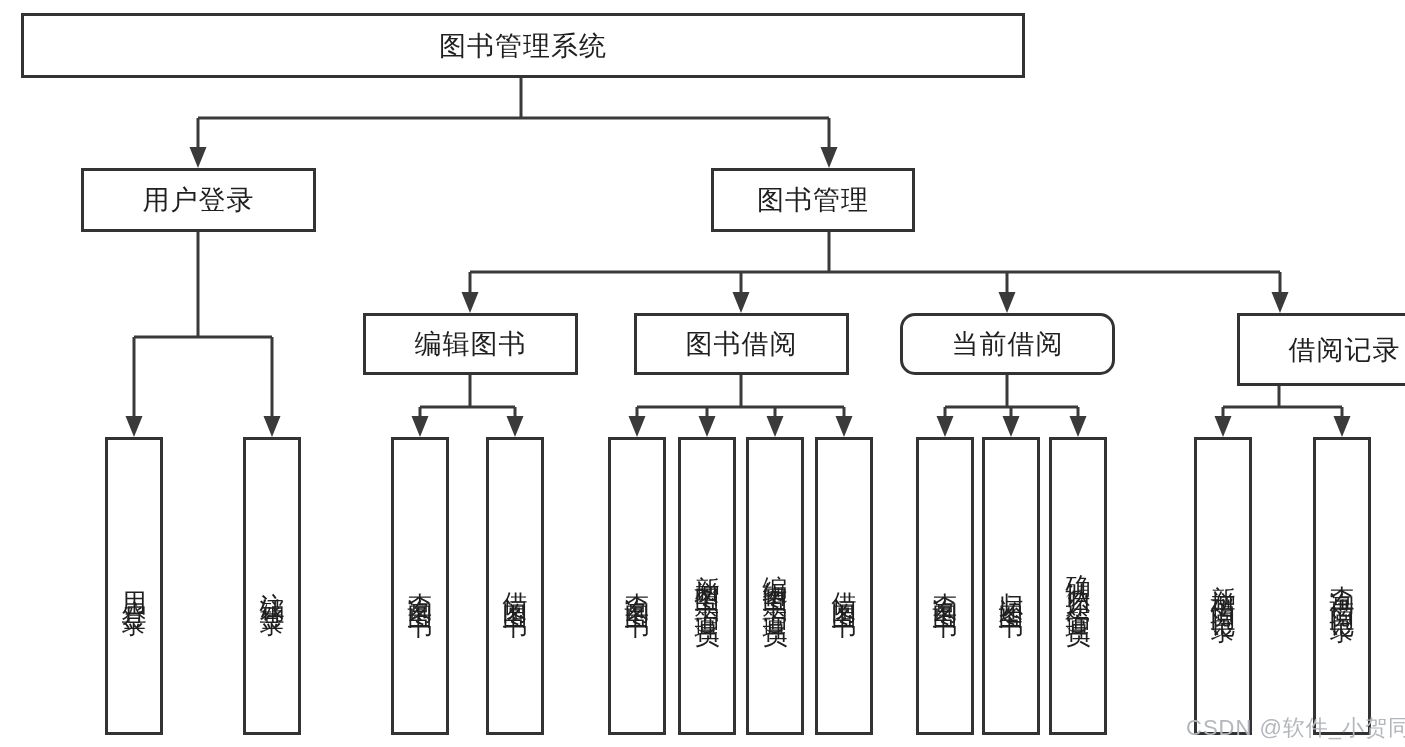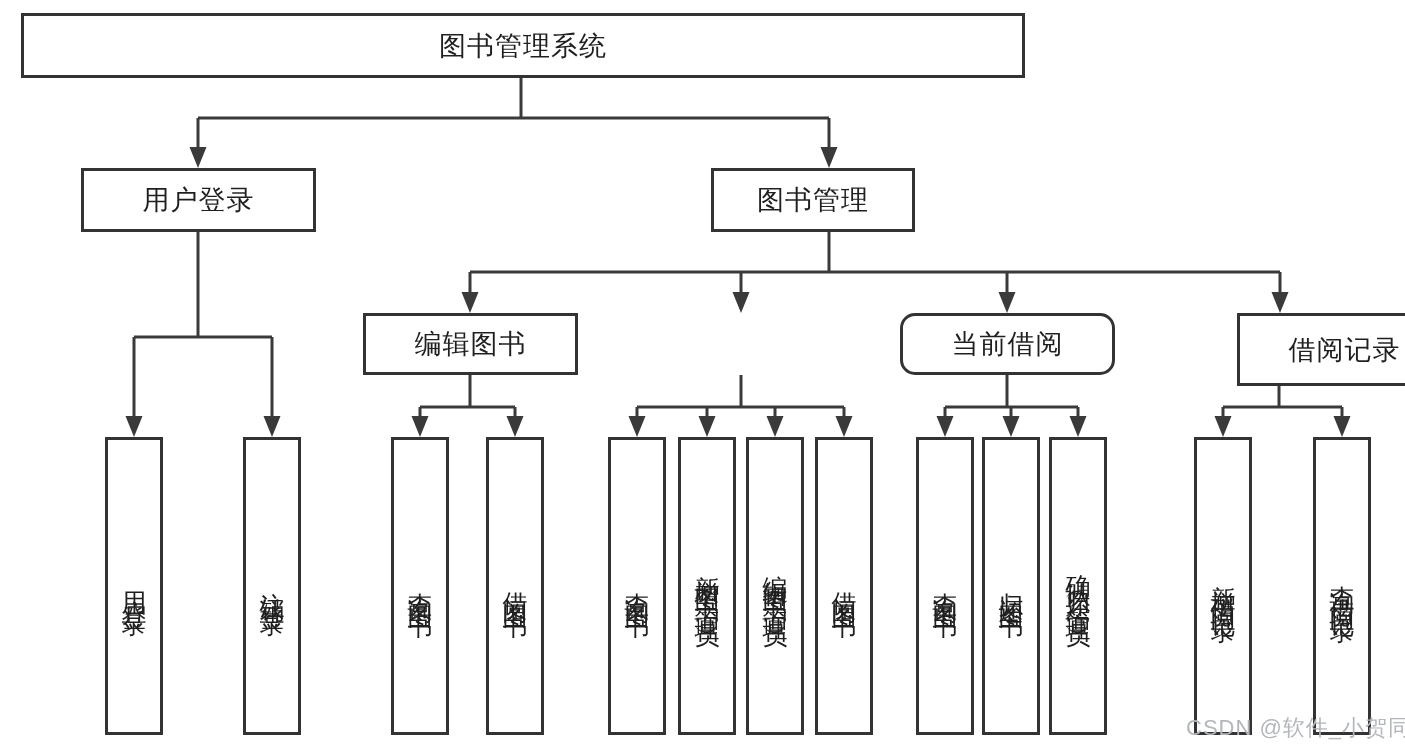--- a/index.html
+++ b/index.html
@@ -117,20 +117,21 @@
       M1214.5 416L1231.5 416L1223 437Z
       M1333.5 416L1350.5 416L1342 437Z"></path>
   </svg>
 
   <div class="hbox" style="left:21px;top:13px;width:1004px;height:65px;">图书管理系统</div>
 
   <div class="hbox" style="left:81px;top:168px;width:235px;height:64px;">用户登录</div>
   <div class="hbox" style="left:711px;top:168px;width:204px;height:64px;">图书管理</div>
 
   <div class="hbox" style="left:363px;top:313px;width:215px;height:62px;">编辑图书</div>
+  <div class="hbox" style="left:634px;top:313px;width:215px;height:62px;">图书借阅</div>
   <div class="hbox" style="left:900px;top:313px;width:215px;height:62px;border-radius:15px;">当前借阅</div>
   <div class="hbox" style="left:1237px;top:313px;width:215px;height:73px;">借阅记录</div>
 
   <div class="vbox" style="left:105px;">
     <span class="vtext">用户登录</span>
   </div>
   <div class="vbox" style="left:243px;">
     <span class="vtext">注销登录</span>
   </div>
 

